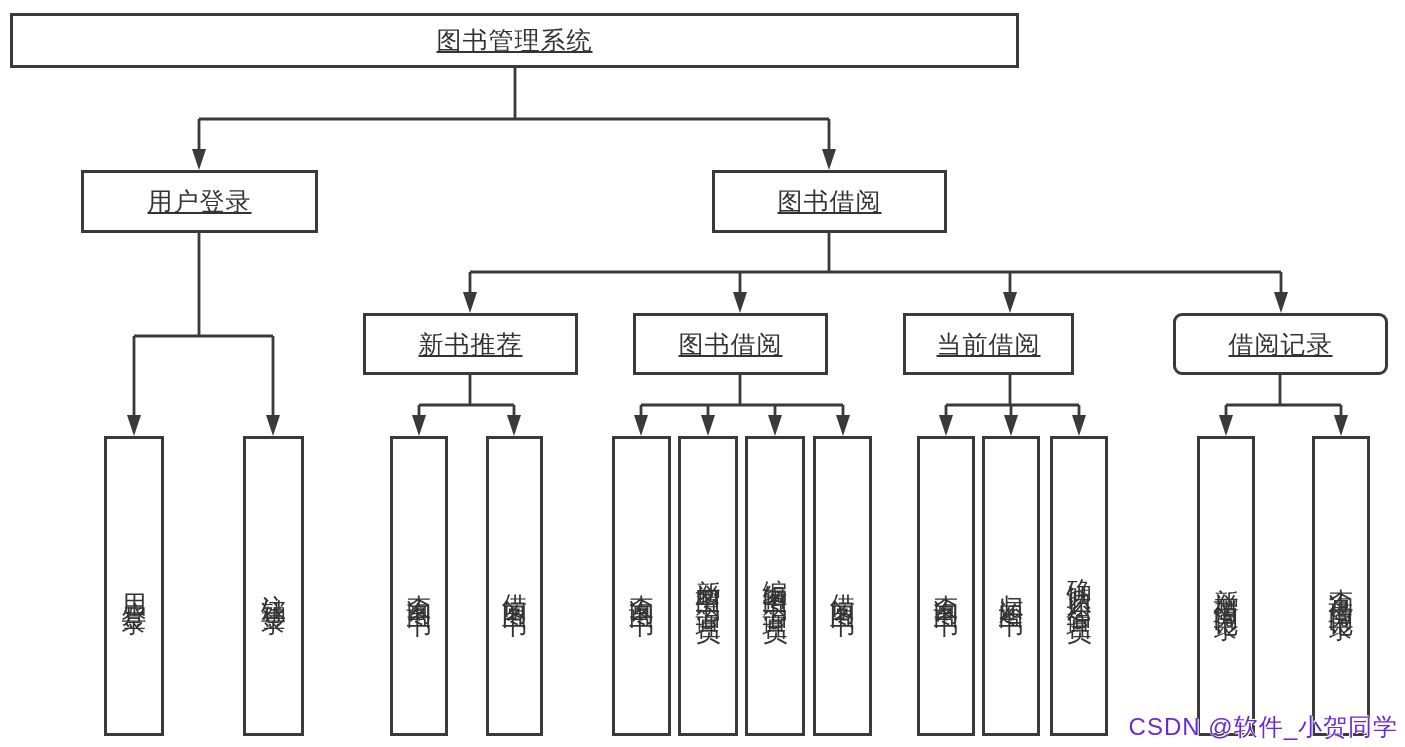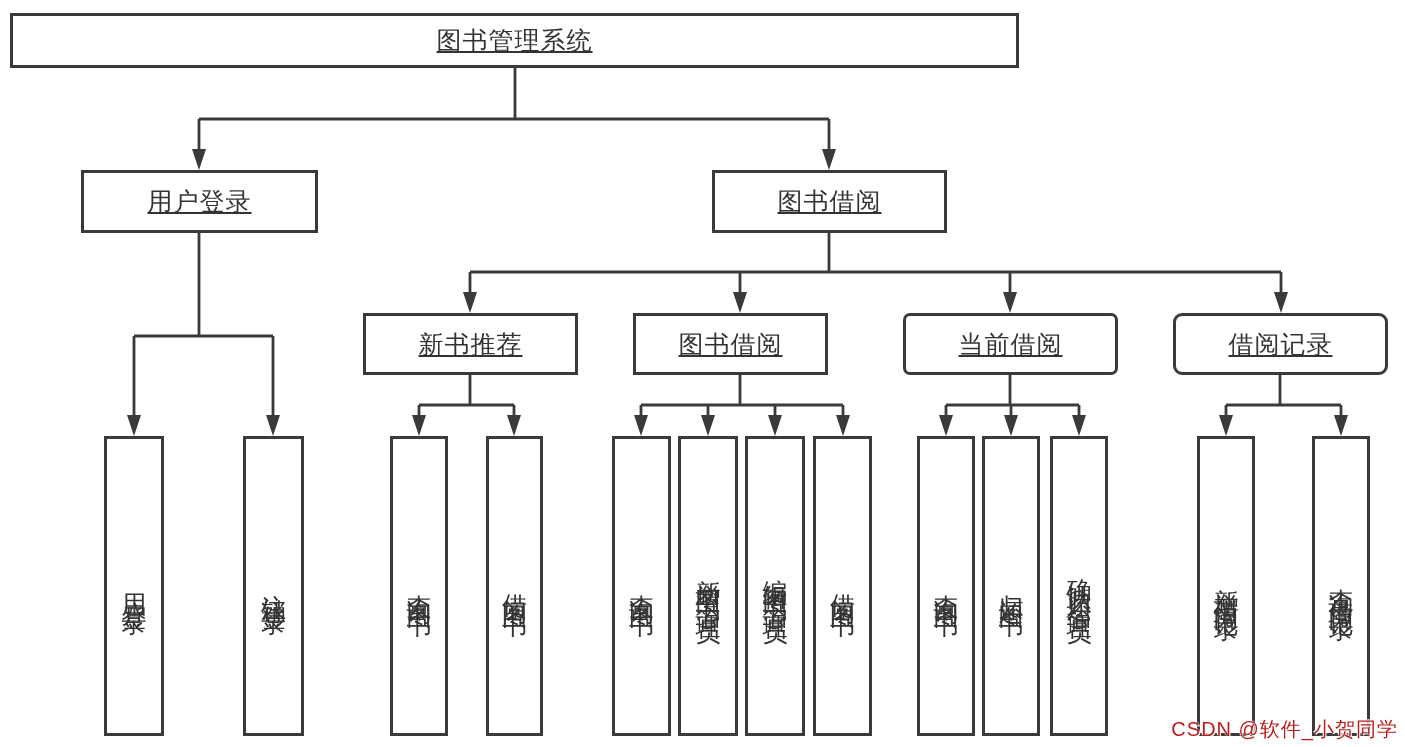--- a/index.html
+++ b/index.html
@@ -47,23 +47,23 @@
     stroke-width: 2.8;
   }
   svg.wires polygon {
     fill: #3a3a3a;
     stroke: none;
   }
   .watermark {
     position: absolute;
     right: 7px;
     bottom: 4px;
-    font-size: 20px;
+    font-size: 24px;
     letter-spacing: 1px;
-    color: #b91c1c;
+    color: #6d28d9;
     text-shadow: 1px 1px 0 #ffffff, -1px -1px 0 #ffffff, 0 0 2px #ffffff;
     z-index: 5;
     white-space: nowrap;
   }
 </style>
 </head>
 <body>
 
 <div class="stage">
 
@@ -120,21 +120,21 @@
   <div class="box hbox" style="left:712px; top:170px; width:235px; height:63px;">
     <span class="label">图书借阅</span>
   </div>
 
   <div class="box hbox" style="left:363px; top:313px; width:215px; height:62px;">
     <span class="label">新书推荐</span>
   </div>
   <div class="box hbox" style="left:633px; top:313px; width:195px; height:62px;">
     <span class="label">图书借阅</span>
   </div>
-  <div class="box hbox" style="left:903px; top:313px; width:215px; height:62px;border-radius:7px;">
+  <div class="box hbox" style="left:903px; top:313px; width:171px; height:62px;">
     <span class="label">当前借阅</span>
   </div>
   <div class="box hbox" style="left:1173px; top:313px; width:215px; height:62px;border-radius:9px;">
     <span class="label">借阅记录</span>
   </div>
 
   <div class="box leaf" style="left:104px; top:436px; width:60px; height:300px;">
     <span class="label">用户登录</span>
   </div>
   <div class="box leaf" style="left:243px; top:436px; width:61px; height:300px;">

